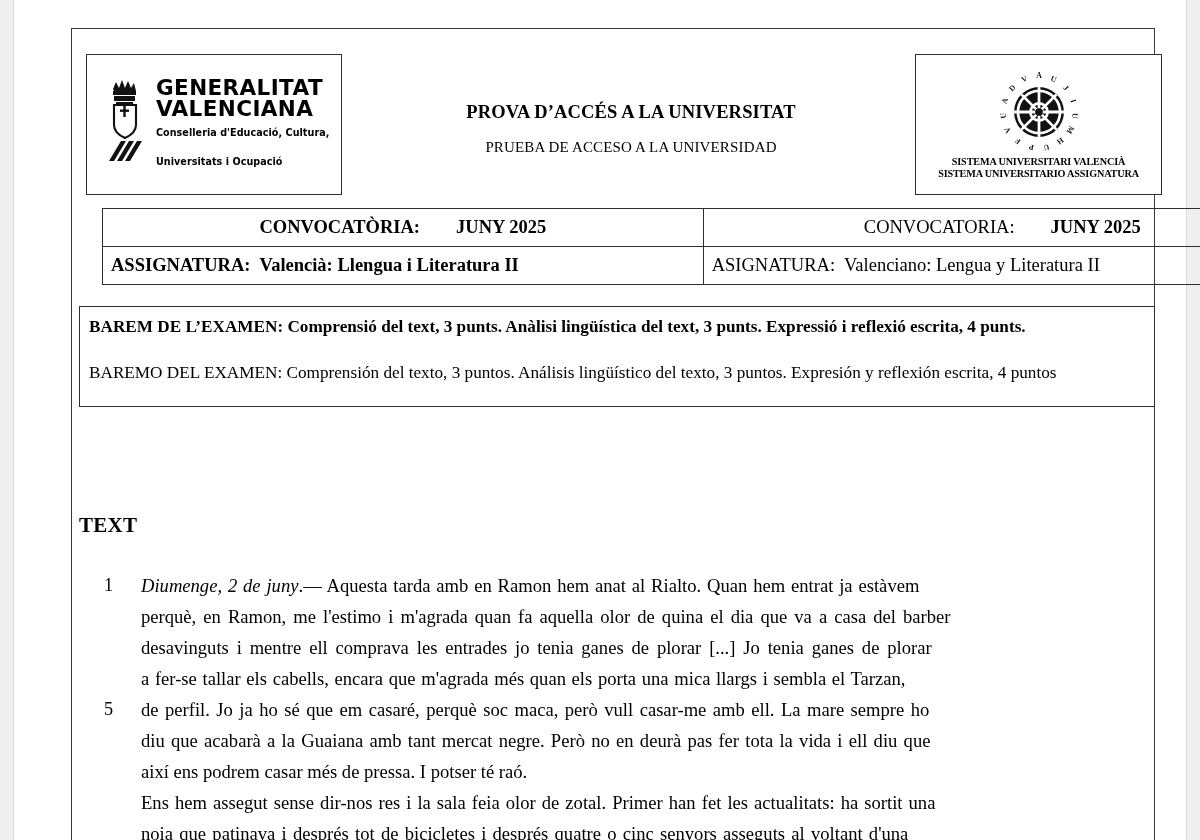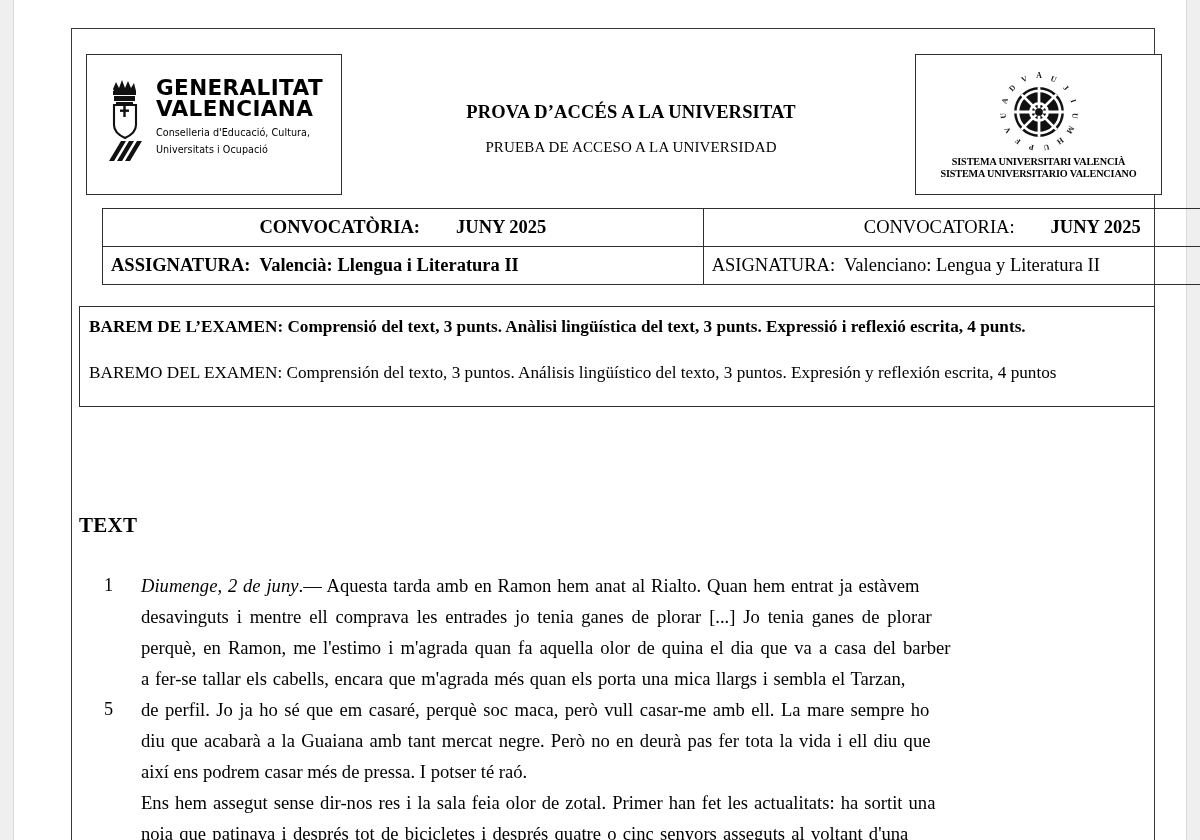--- a/index.html
+++ b/index.html
@@ -95,21 +95,21 @@
   .gv-words { margin-left: 11px; }
   .gv-title {
     font-family: "DejaVu Sans", "Liberation Sans", sans-serif;
     font-weight: bold;
     font-size: 21.5px;
     line-height: 21px;
     letter-spacing: 0.4px;
   }
   .gv-sub {
     font-family: "DejaVu Sans", "Liberation Sans", sans-serif;
-    font-weight: normal;
+    font-weight: bold;
     font-size: 9.6px;
     line-height: 12.6px;
     margin-top: 8px;
     letter-spacing: 0.05px;
   }
 
   
   .suv-lockup {
     height: 100%;
     display: flex;
@@ -274,21 +274,21 @@
                   <path d="M4 82 L16 62 L21 62 L9 82 Z"></path>
                   <path d="M12 82 L24 62 L29 62 L17 82 Z"></path>
                   <path d="M20 82 L32 62 L37 62 L25 82 Z"></path>
                 </g>
               </svg>
             </span>
             <span class="gv-words">
               <div class="gv-title">GENERALITAT</div>
               <div class="gv-title">VALENCIANA</div>
               <div class="gv-sub">Conselleria d'Educació, Cultura,</div>
-              <div class="gv-sub" style="margin-top:4px">Universitats i Ocupació</div>
+              <div class="gv-sub" style="margin-top:16px">Universitats i Ocupació</div>
             </span>
           </div>
         </div>
 
         <div class="header-center">
           <div class="hdr-ca">PROVA D’ACCÉS A LA UNIVERSITAT</div>
           <div class="hdr-es">PRUEBA DE ACCESO A LA UNIVERSIDAD</div>
         </div>
 
         <div class="logo-box right">
@@ -323,21 +323,21 @@
                     <line x1="29.5" y1="29.5" x2="70.5" y2="70.5"></line>
                     <line x1="70.5" y1="29.5" x2="29.5" y2="70.5"></line>
                   </g>
                   <circle cx="50" cy="50" r="10" fill="none" stroke="#fff" stroke-width="3.2"></circle>
                   <circle cx="50" cy="50" r="4.5" fill="#111"></circle>
                 </g>
               </svg>
             </span>
             <span class="suv-lines">
               <div class="suv-line">SISTEMA UNIVERSITARI VALENCIÀ</div>
-              <div class="suv-line">SISTEMA UNIVERSITARIO VALENCIANO</div>
+              <div class="suv-line">SISTEMA UNIVERSITARIO ASSIGNATURA</div>
             </span>
           </div>
         </div>
       </div>
 
       <table class="conv-table">
         <colgroup>
           <col style="width:50.1%">
           <col style="width:49.9%">
         </colgroup>
@@ -375,26 +375,26 @@
       </div>
 
       <div class="text-heading">TEXT</div>
 
       <div class="body-block">
 
         <div class="body-line j1">
           <span class="lineno">1</span><span class="ital">Diumenge, 2 de juny</span><span>.— Aquesta tarda amb en Ramon hem anat al Rialto. Quan hem entrat ja estàvem</span>
         </div>
 
+        <div class="body-line j3">
+          <span class="lineno"></span><span>perquè, en Ramon, me l'estimo i m'agrada quan fa aquella olor de quina el dia que va a casa del barber</span>
+        </div>
+
         <div class="body-line j2">
           <span class="lineno"></span><span>desavinguts i mentre ell comprava les entrades jo tenia ganes de plorar [...] Jo tenia ganes de plorar</span>
-        </div>
-
-        <div class="body-line j3">
-          <span class="lineno"></span><span>perquè, en Ramon, me l'estimo i m'agrada quan fa aquella olor de quina el dia que va a casa del barber</span>
         </div>
 
         <div class="body-line j4">
           <span class="lineno"></span><span>a fer-se tallar els cabells, encara que m'agrada més quan els porta una mica llargs i sembla el Tarzan,</span>
         </div>
 
         <div class="body-line j5">
           <span class="lineno">5</span><span>de perfil. Jo ja ho sé que em casaré, perquè soc maca, però vull casar-me amb ell. La mare sempre ho</span>
         </div>
 

